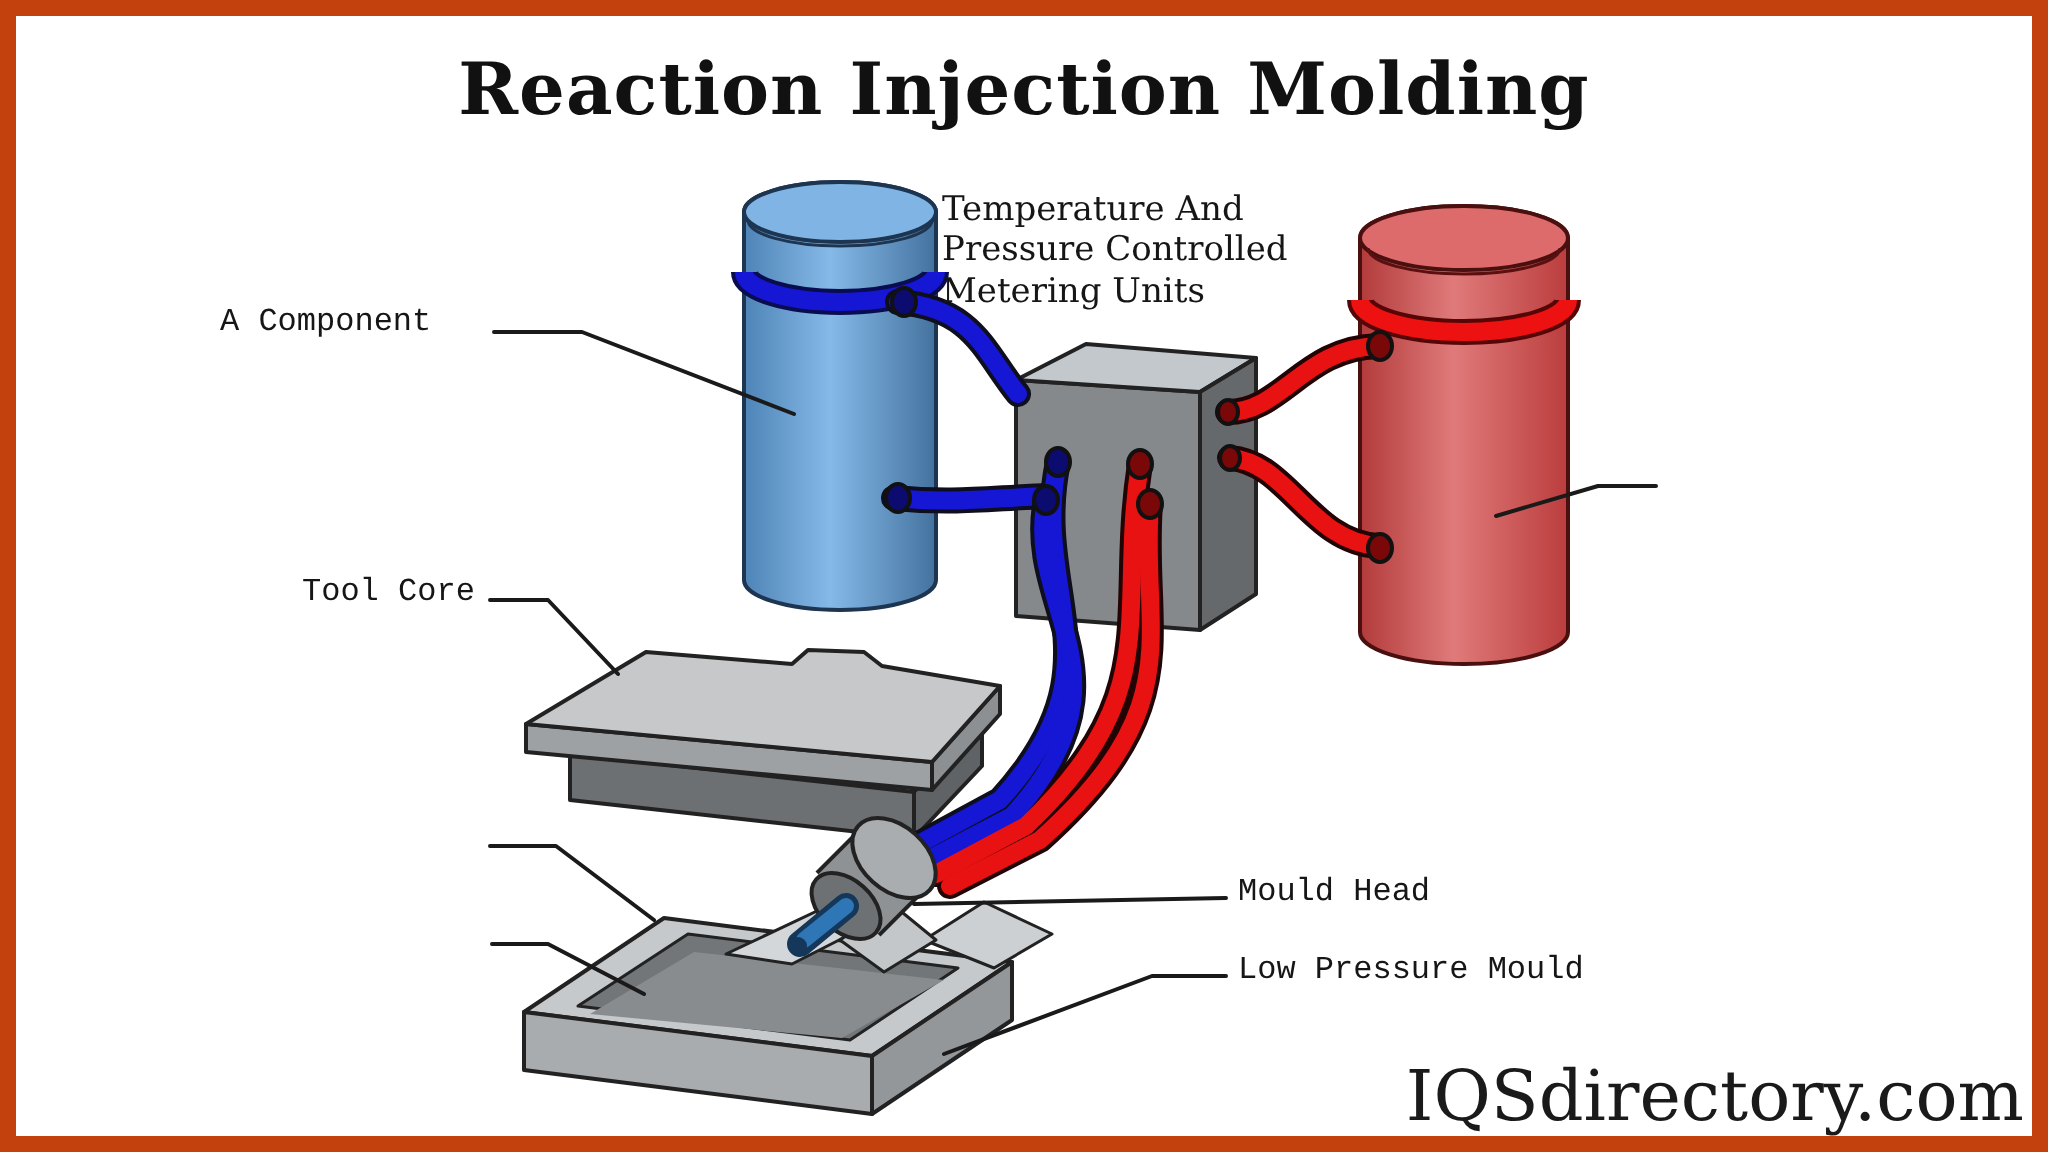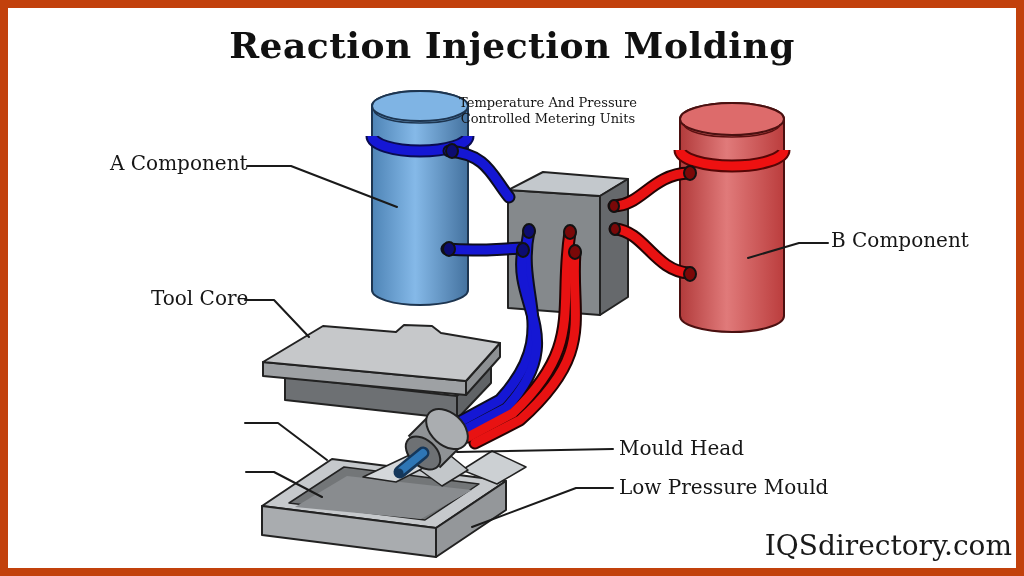--- a/index.html
+++ b/index.html
@@ -1,23 +1,23 @@
 <!DOCTYPE html>
 <html><head>
 <meta charset="utf-8">
 <style>
   html,body{margin:0;padding:0;}
   body{width:1024px;height:576px;overflow:hidden;font-family:"DejaVu Serif","Liberation Serif",serif;}
   .frame{position:relative;width:1024px;height:576px;background:#c2410c;}
   .canvas{position:absolute;left:8px;top:8px;width:1008px;height:560px;background:#ffffff;}
   svg.diagram{position:absolute;left:0;top:0;width:1024px;height:576px;}
-  .lbl{position:absolute;color:#161616;font-size:20px;line-height:1.15;white-space:nowrap;}
+  .lbl{position:absolute;color:#161616;font-size:16px;line-height:1.15;white-space:nowrap;font-family:Liberation Mono, monospace;}
   .title{position:absolute;left:0;right:0;top:24px;text-align:center;font-size:36px;font-weight:600;color:#111;letter-spacing:0.5px;}
-  .metering{position:absolute;left:444px;top:95px;width:208px;text-align:center;font-size:13px;line-height:1.2;white-space:normal;color:#161616;}
-  .watermark{position:absolute;right:12px;top:529px;font-size:28px;color:#1a1a1a;}
+  .metering{position:absolute;left:471px;top:95px;width:208px;font-size:17px;line-height:1.2;white-space:normal;color:#161616;}
+  .watermark{position:absolute;right:12px;top:529px;font-size:35px;color:#1a1a1a;}
 </style>
 </head>
 <body>
 
 <div class="frame">
   <div class="canvas"></div>
 
   <svg class="diagram" viewBox="0 0 1024 576">
     <defs>
       <linearGradient id="blueGrad" x1="0" y1="0" x2="1" y2="0">
@@ -131,18 +131,17 @@
       <polyline points="246,472 274,472 322,497"></polyline>
       <polyline points="457,452 613,449"></polyline>
       <polyline points="613,488 576,488 472,527"></polyline>
       <polyline points="828,243 799,243 748,258"></polyline>
     </g>
   </svg>
 
   <div class="title">Reaction Injection Molding</div>
   <div class="metering">Temperature And Pressure Controlled Metering Units</div>
   <div class="lbl" style="left:110px;top:152px;">A Component</div>
-  <div class="lbl" style="left:831px;top:229px;">B Component</div>
   <div class="lbl" style="left:151px;top:287px;text-align:right;">Tool Core</div>
   <div class="lbl" style="left:619px;top:437px;">Mould Head</div>
   <div class="lbl" style="left:619px;top:476px;">Low Pressure Mould</div>
   <div class="watermark">IQSdirectory.com</div>
 </div>
 
 </body></html>

